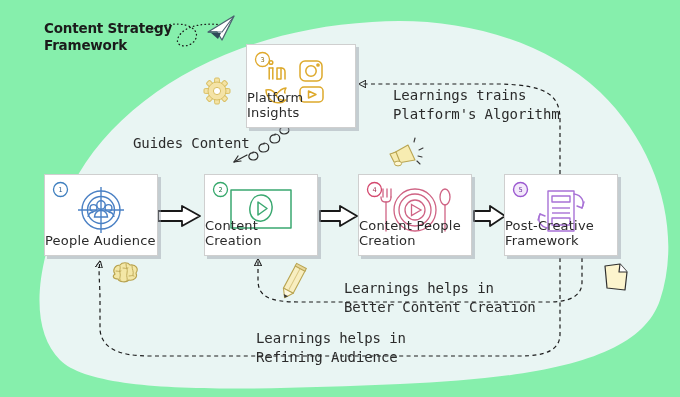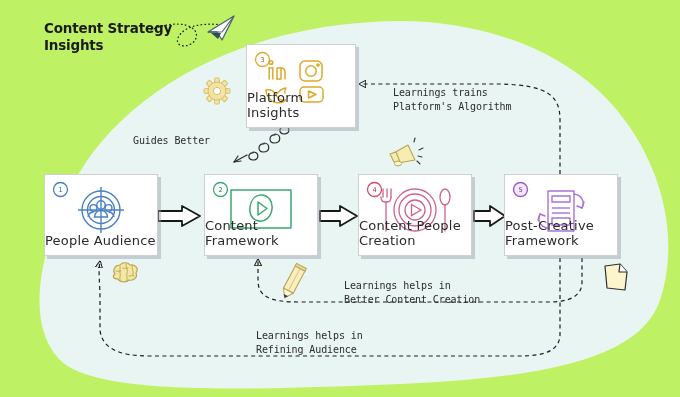--- a/index.html
+++ b/index.html
@@ -1,30 +1,30 @@
 <!DOCTYPE html>
 <html><head>
 <meta charset="utf-8">
 <style>
   html,body{margin:0;padding:0;background:#ffffff;}
   body{width:680px;height:397px;overflow:hidden;font-family:"Liberation Sans",sans-serif;}
-  #stage{position:relative;width:680px;height:397px;background:#bef264;}
+  #stage{position:relative;width:680px;height:397px;background:#86efac;}
   #bg-blob{position:absolute;left:0;top:0;width:680px;height:397px;}
   #wires{position:absolute;left:0;top:0;width:680px;height:397px;pointer-events:none;}
   .title{position:absolute;left:44px;top:20px;font-family:"DejaVu Sans",sans-serif;
          font-weight:700;font-size:13.5px;line-height:1.28;color:#1b1b1b;letter-spacing:-0.2px;}
   .card{position:absolute;background:#ffffff;border:1px solid #cfcfcf;
         box-shadow:3px 3px 0 0 rgba(150,158,168,0.45);}
   .card-label{position:absolute;left:0;right:0;bottom:7px;text-align:left;
         font-family:"DejaVu Sans",sans-serif;font-size:13px;color:#2a2a2a;letter-spacing:0.2px;}
   .badge{position:absolute;left:7px;top:6px;width:15px;height:15px;}
   .badge svg{display:block;}
   .card-art{position:absolute;left:0;right:0;top:12px;display:flex;align-items:center;justify-content:center;}
   .edge-label{position:absolute;font-family:"DejaVu Sans Mono","Liberation Mono",monospace;
-        font-size:10px;line-height:1.35;color:#2b2b2b;white-space:pre;letter-spacing:-0.1px;}
+        font-size:14px;line-height:1.35;color:#2b2b2b;white-space:pre;letter-spacing:-0.1px;}
   .deco{position:absolute;}
   .blockarrow{position:absolute;}
 </style>
 </head>
 <body>
 
 <div id="stage">
 
   <svg id="bg-blob" viewBox="0 0 680 397">
     <path d="M372,22 C232,30 118,96 72,186 C32,266 30,330 60,360
@@ -43,21 +43,21 @@
 
     <path d="M582,258 L582,282 C582,296 570,302 548,302 L300,302
              C268,302 258,296 258,280 L258,260" fill="none" stroke="#1d1d1d" stroke-width="1.2" stroke-dasharray="4 3.4" marker-end="url(#ah)"></path>
 
     <path d="M560,258 L560,334 C560,350 546,356 520,356 L150,356
              C118,356 102,348 100,330 L100,300 C100,282 98,272 100,262" fill="none" stroke="#1d1d1d" stroke-width="1.2" stroke-dasharray="4 3.4" marker-end="url(#ah)"></path>
   </svg>
 
   <div class="title">
     <div>Content Strategy</div>
-    <div>Insights</div>
+    <div>Framework</div>
   </div>
 
   <svg class="deco" style="left:148px;top:12px;" width="96" height="40">
     <path d="M3,18 C30,6 52,14 48,26 C44,37 26,36 30,26 C36,12 60,10 82,14" fill="none" stroke="#1d1d1d" stroke-width="1.3" stroke-dasharray="0.6 3.3" stroke-linecap="round"></path>
   </svg>
   <svg class="deco" style="left:204px;top:12px;" width="34" height="30">
     <path d="M4,20 L30,4 L18,28 L13,20 Z" fill="#ffffff" stroke="#4b6470" stroke-width="1.3" stroke-linejoin="round"></path>
     <path d="M4,20 L18,20 L30,4" fill="none" stroke="#4b6470" stroke-width="1.1"></path>
     <path d="M7,21 L17,21 L14,27 Z" fill="#2f4a58"></path>
   </svg>
@@ -217,21 +217,21 @@
     </div>
     <div class="card-art" style="top:12px;">
       <svg width="66" height="44" viewBox="0 0 66 44">
         <g fill="none" stroke="#3aa870" stroke-width="1.5" stroke-linejoin="round">
           <rect x="3" y="3" width="60" height="38"></rect>
           <path d="M33,8 C40,8 45,14 44,22 C43,30 37,35 31,34 C24,33 21,27 22,20 C23,13 27,8 33,8 Z"></path>
           <path d="M30,15 L39,21.5 L30,28 Z"></path>
         </g>
       </svg>
     </div>
-    <div class="card-label">Content Framework</div>
+    <div class="card-label">Content Creation</div>
   </div>
 
   <div class="card" style="left:358px;top:174px;width:112px;height:80px;">
     <div class="badge">
       <svg width="17" height="17" viewBox="0 0 17 17">
         <circle cx="8.5" cy="8.5" r="7" fill="#ffffff" stroke="#d4486e" stroke-width="1.3"></circle>
         <text x="8.5" y="11.4" text-anchor="middle" font-family="DejaVu Sans, sans-serif" font-size="6.6" fill="#a22e4f">4</text>
       </svg>
     </div>
     <div class="card-art" style="top:10px;">
@@ -272,21 +272,21 @@
           <path d="M44,9 C52,10 55,17 52,23" stroke-linecap="round"></path>
           <path d="M52,23 L54,17 M52,23 L47,21" stroke-linecap="round"></path>
           <path d="M18,43 C10,42 7,35 10,29" stroke-linecap="round"></path>
           <path d="M10,29 L8,35 M10,29 L15,31" stroke-linecap="round"></path>
         </g>
       </svg>
     </div>
     <div class="card-label">Post-Creative Framework</div>
   </div>
 
-  <div class="edge-label" style="left:133px;top:134px;">Guides Better</div>
+  <div class="edge-label" style="left:133px;top:134px;">Guides Content</div>
   <div class="edge-label" style="left:393px;top:86px;">Learnings trains
 Platform's Algorithm</div>
   <div class="edge-label" style="left:344px;top:279px;">Learnings helps in
 Better Content Creation</div>
   <div class="edge-label" style="left:256px;top:329px;">Learnings helps in
 Refining Audience</div>
 
 </div>
 
 </body></html>

